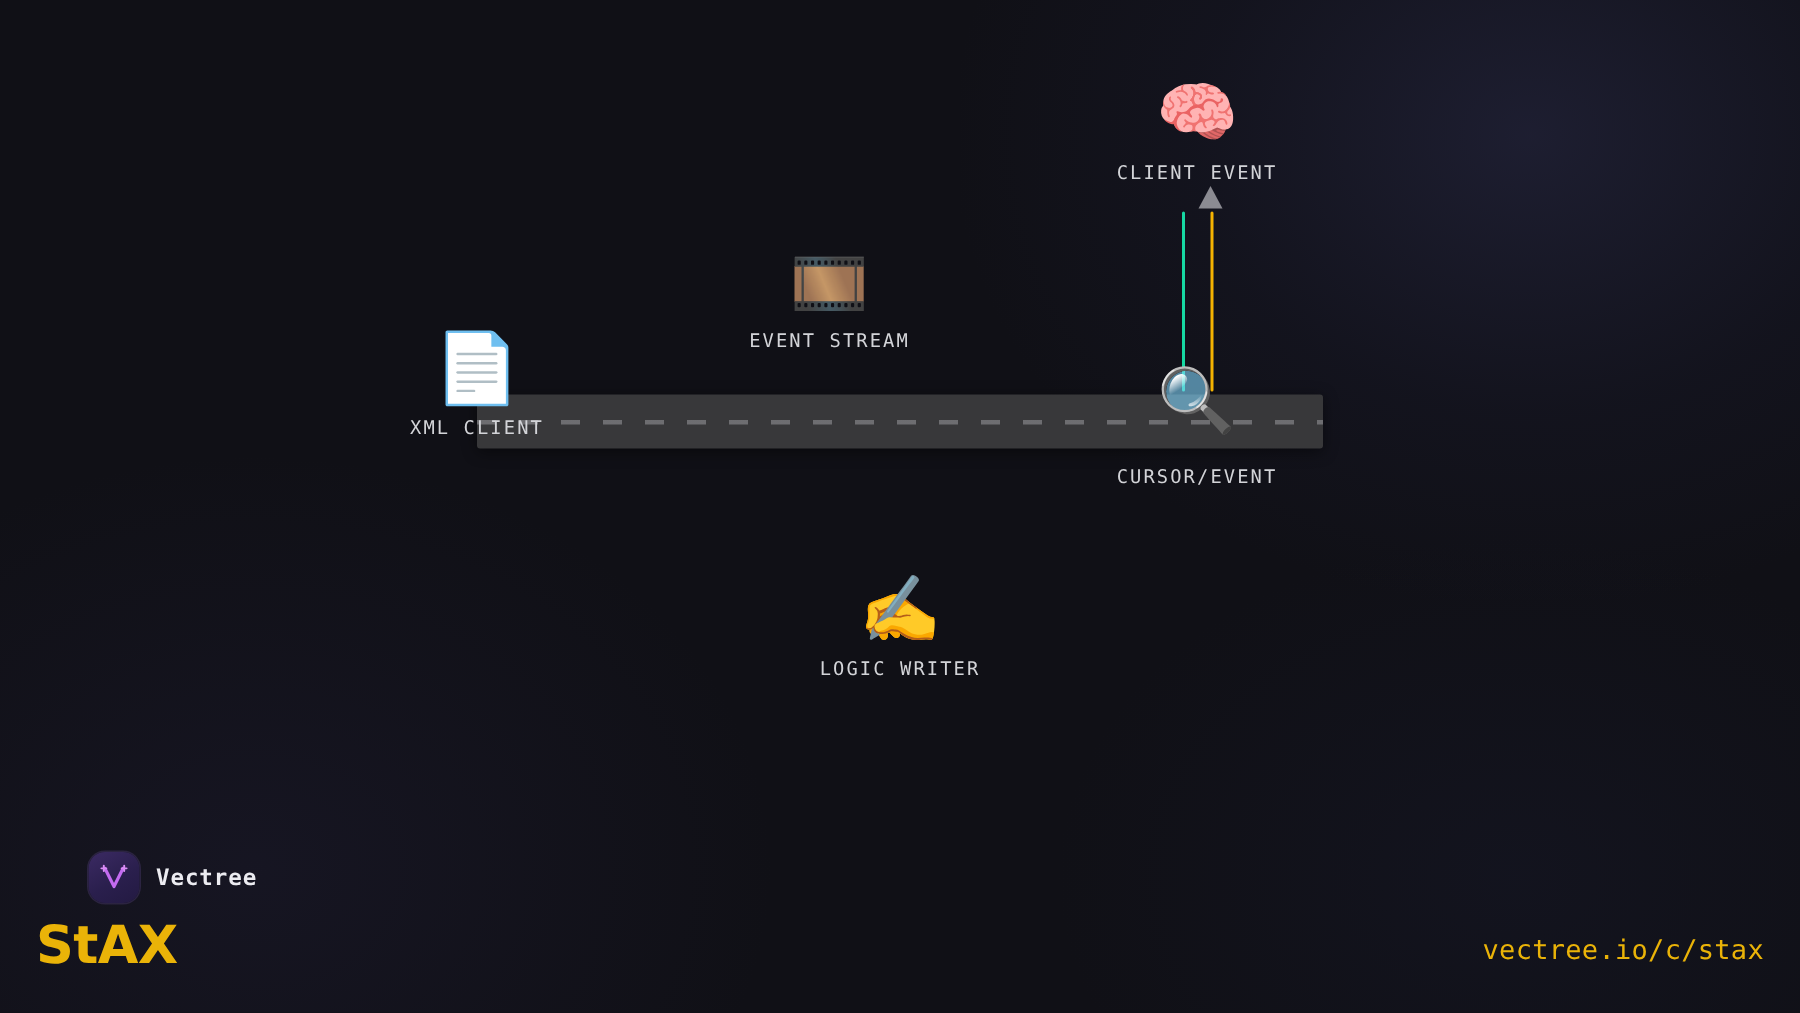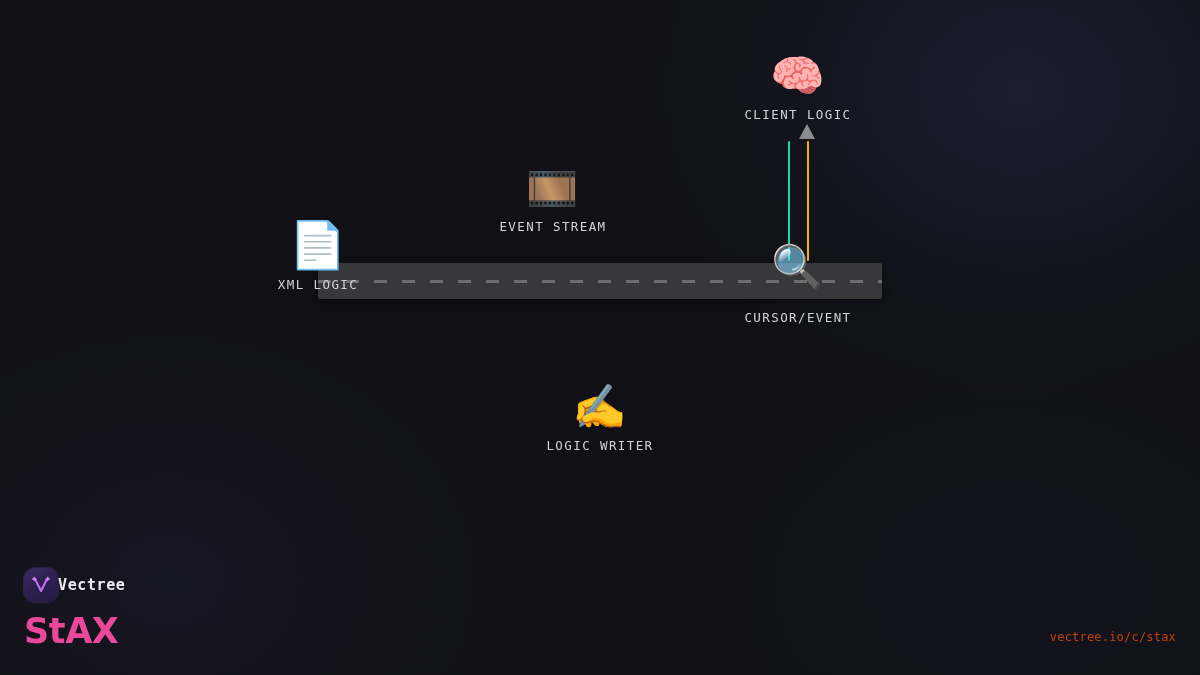--- a/index.html
+++ b/index.html
@@ -79,39 +79,39 @@
   #node-client-logic{ left:698px; top:54px; width:200px; }
   #node-client-logic .glyph{ font-size:44px; }
   #node-cursor-reader{ left:698px; top:246px; width:200px; }
   #node-cursor-reader .glyph{ font-size:42px; }
   #node-cursor-reader .caption{ margin-top:22px; }
   #node-stax-writer{ left:500px; top:385px; width:200px; }
   #node-stax-writer .glyph{ font-size:44px; }
 
   
   .brand{ position:absolute; left:24px; bottom:24px; }
-  .brand-row{ display:flex; align-items:center; margin-bottom:9px; }
+  .brand-row{ display:flex; align-items:center; gap:11px; margin-bottom:9px;margin-left:35px; }
   .brand-logo{
     width:34px; height:34px; border-radius:11px;
     background:linear-gradient(150deg,#3b2a63 0%,#2a1f4d 55%,#231a42 100%);
     position:relative; flex:none;
     box-shadow:0 0 0 1px rgba(150,110,220,.18);
   }
   .brand-logo svg{ position:absolute; left:0; top:0; }
   .brand-name{
     color:#ececf1; font-size:15px; font-weight:bold; letter-spacing:.6px;
     font-family:"DejaVu Sans Mono","Liberation Mono",monospace;
   }
   .brand-title{
-    color:#ec4899; font-size:35px; font-weight:bold; letter-spacing:-.4px;
+    color:#eab308; font-size:35px; font-weight:bold; letter-spacing:-.4px;
     font-family:"DejaVu Sans","Liberation Sans",sans-serif;
   }
   .url{
     position:absolute; right:24px; bottom:31px;
-    color:#c2410c; font-size:12px; letter-spacing:.2px;
+    color:#eab308; font-size:18px; letter-spacing:.2px;
     font-family:"DejaVu Sans Mono","Liberation Mono",monospace;
   }
 </style>
 </head>
 <body>
 
 <div id="glow-a"></div>
 <div id="glow-b"></div>
 <div id="glow-c"></div>
 
@@ -120,31 +120,31 @@
   <div class="tape">
     <div class="tape-dashes"></div>
   </div>
 
   <div class="flowline teal"></div>
   <div class="flowline amber"></div>
   <div class="arrowhead"></div>
 
   <div class="node" id="node-xml-source">
     <span class="glyph">📄</span>
-    <span class="caption">XML LOGIC</span>
+    <span class="caption">XML CLIENT</span>
   </div>
 
   <div class="node" id="node-event-stream">
     <span class="glyph">🎞️</span>
     <span class="caption">EVENT STREAM</span>
   </div>
 
   <div class="node" id="node-client-logic">
     <span class="glyph">🧠</span>
-    <span class="caption">CLIENT LOGIC</span>
+    <span class="caption">CLIENT EVENT</span>
   </div>
 
   <div class="node" id="node-cursor-reader">
     <span class="glyph">🔍</span>
     <span class="caption">CURSOR/EVENT</span>
   </div>
 
   <div class="node" id="node-stax-writer">
     <span class="glyph">✍️</span>
     <span class="caption">LOGIC WRITER</span>

